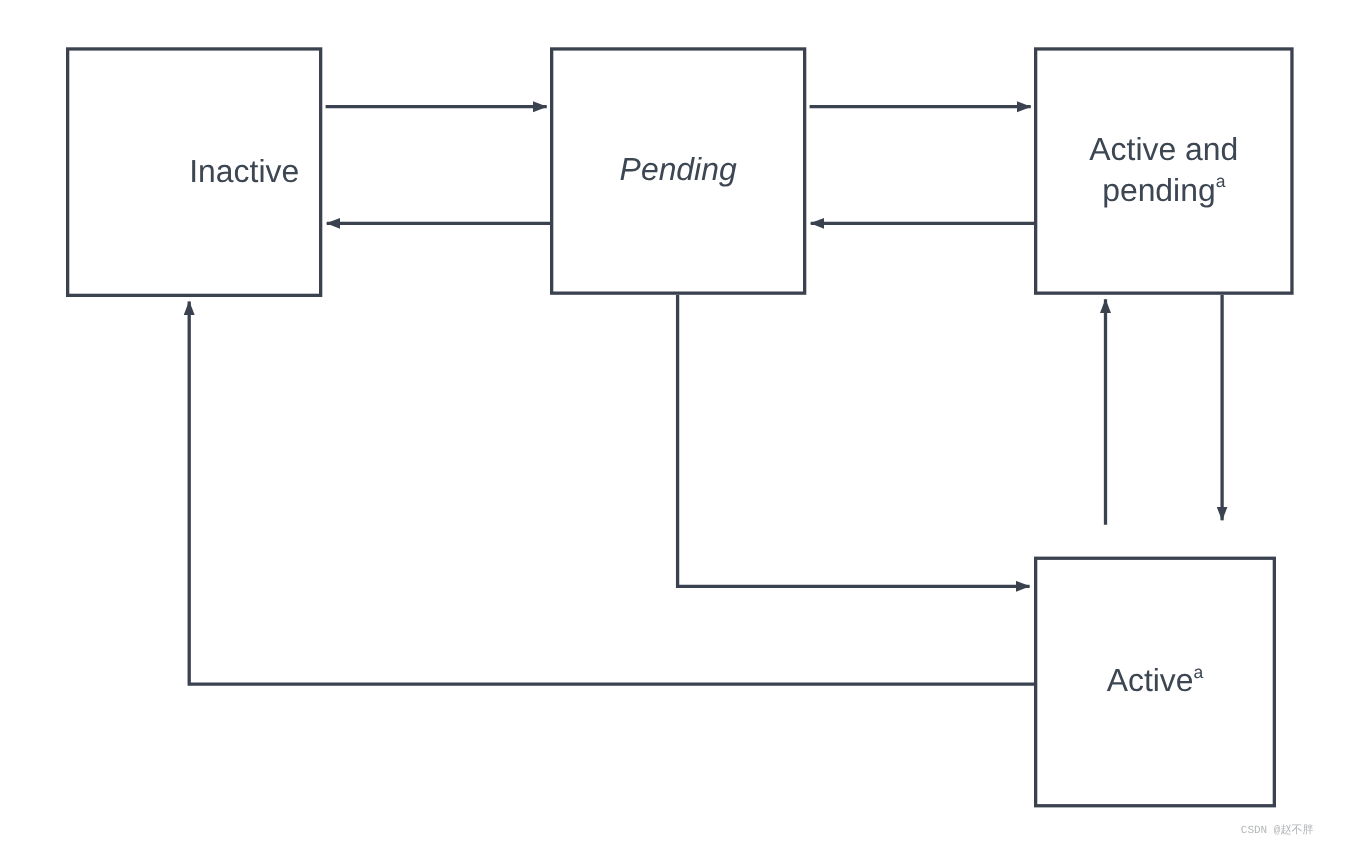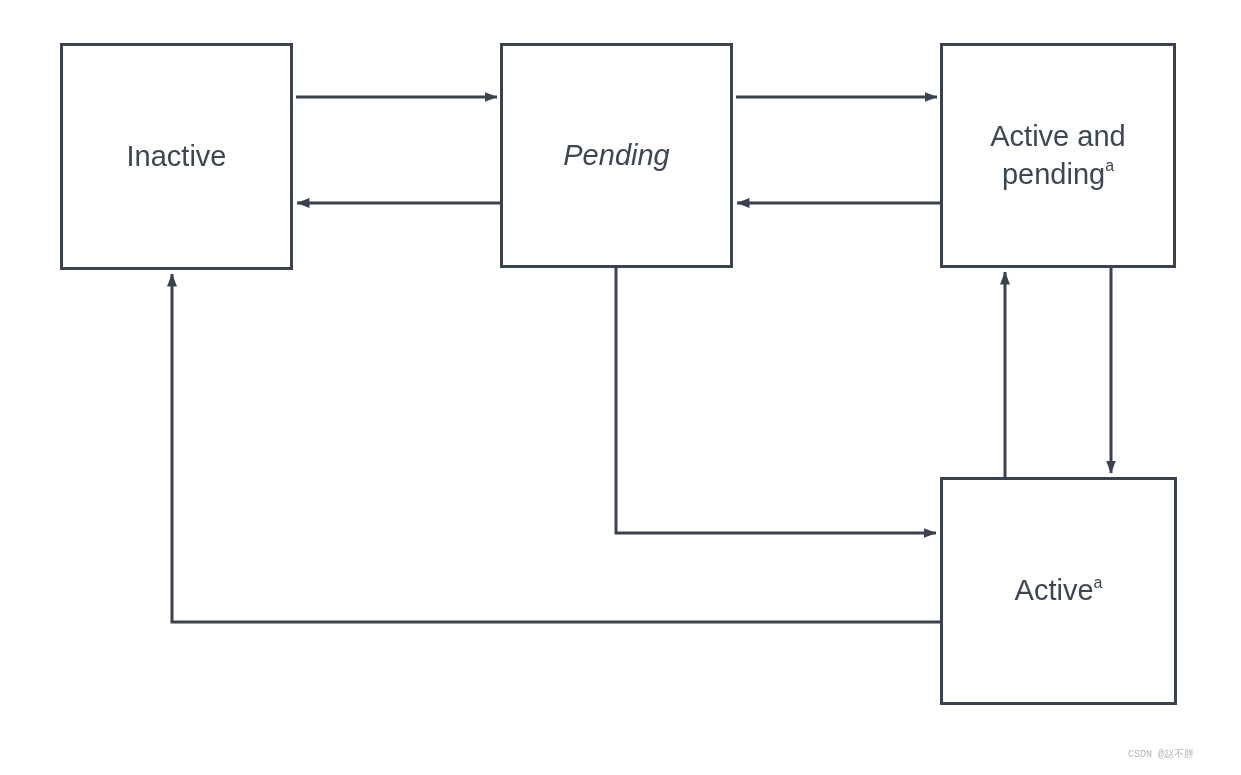--- a/index.html
+++ b/index.html
@@ -43,24 +43,24 @@
     line-height:1.3;
     padding:0 18px;
   }
   .node sup{
     font-size:0.55em;
     line-height:0;
     position:relative;
     top:-0.1em;
     vertical-align:super;
   }
-  .node-inactive{left:60px;top:43px;width:233px;height:227px;}
+  .node-inactive{left:60px;top:43px;width:233px;height:227px;justify-content:flex-end;}
   .node-pending{left:500px;top:43px;width:233px;height:225px;font-style:italic;}
   .node-active-and-pending{left:940px;top:43px;width:236px;height:225px;}
-  .node-active{left:940px;top:477px;width:237px;height:228px;}
+  .node-active{left:940px;top:506px;width:220px;height:228px;}
   .footnote{
     position:absolute;
     left:64px;
     top:726px;
     font-size:28px;
     font-weight:600;
     letter-spacing:-0.2px;
     color:var(--text);
   }
   .watermark{

